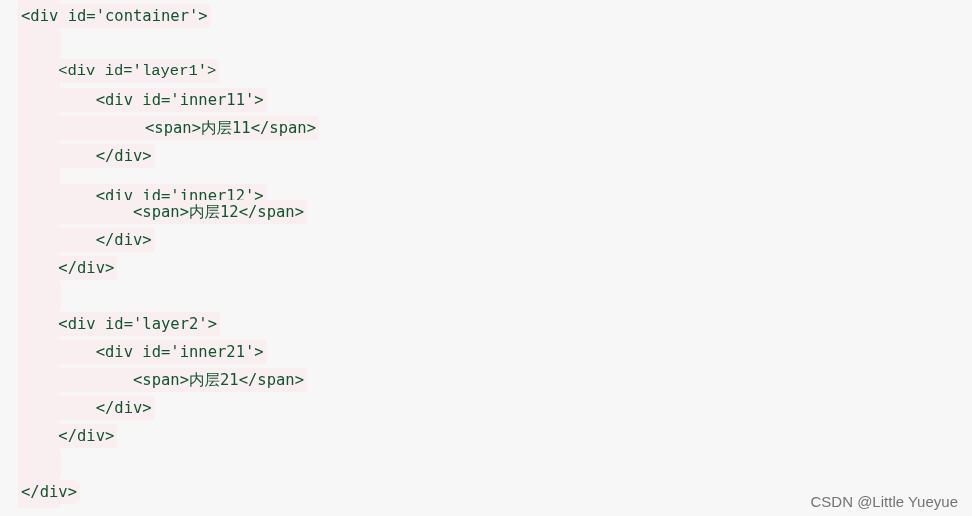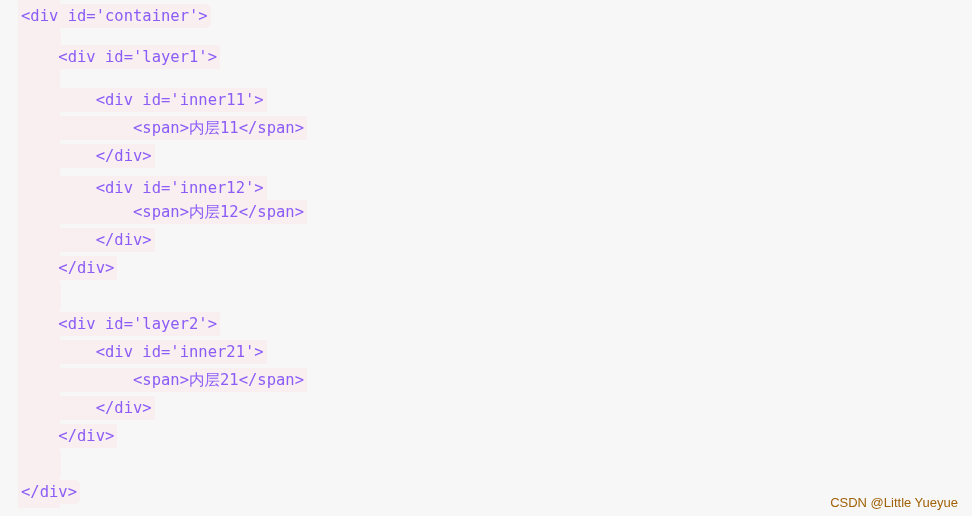--- a/index.html
+++ b/index.html
@@ -38,21 +38,21 @@
   }
 
   .code-line {
     position: absolute;
     left: 0;
     height: 28px;
     line-height: 28px;
     white-space: pre;
     font-size: 15.5px;
     letter-spacing: 0px;
-    color: #8b5cf6;
+    color: #14532d;
     z-index: 1;
   }
 
   .code-line .hl {
     display: inline-block;
     background: #f9eff0;
     height: 24px;
     line-height: 24px;
     padding: 0 3px;
     vertical-align: middle;
@@ -66,39 +66,39 @@
     background: #f9eff0;
     color: transparent;
   }
 
   
   #watermark {
     position: absolute;
     right: 14px;
     bottom: 6px;
     font-family: "Liberation Sans", sans-serif;
-    font-size: 13px;
-    color: #a16207;
+    font-size: 15px;
+    color: #737373;
     z-index: 5;
     white-space: nowrap;
   }
 </style>
 </head>
 <body>
 
 <div id="code-block">
   <div id="container-gutter"></div>
   <div id="code-lines">
       <div class="code-line rounded" style="top: 1px; left: 18px;"><span class="hl">&lt;div id='container'&gt;</span></div>
       <div class="code-line blank" style="top: 29px; left: 18px;"><span class="hl">    </span></div>
-      <div class="code-line" style="top: 42px; left: 18px;"><span class="hl">    &lt;div id='layer1'&gt;</span></div>
+      <div class="code-line" style="top: 57px; left: 18px; font-family: Liberation Mono, monospace;"><span class="hl">    &lt;div id='layer1'&gt;</span></div>
       <div class="code-line" style="top: 85px; left: 18px; text-decoration: underline;"><span class="hl">        &lt;div id='inner11'&gt;</span></div>
-      <div class="code-line" style="top: 113px; left: 18px;"><span class="hl">            &lt;span&gt;内层11&lt;/span&gt;</span></div>
+      <div class="code-line" style="top: 113px; left: 30px;"><span class="hl">            &lt;span&gt;内层11&lt;/span&gt;</span></div>
       <div class="code-line" style="top: 141px; left: 18px;"><span class="hl">        &lt;/div&gt;</span></div>
-      <div class="code-line" style="top: 173px; left: 18px;"><span class="hl">        &lt;div id='inner12'&gt;</span></div>
+      <div class="code-line" style="top: 181px; left: 18px;"><span class="hl">        &lt;div id='inner12'&gt;</span></div>
       <div class="code-line" style="top: 197px; left: 18px; text-decoration: underline;"><span class="hl">            &lt;span&gt;内层12&lt;/span&gt;</span></div>
       <div class="code-line" style="top: 225px; left: 18px;"><span class="hl">        &lt;/div&gt;</span></div>
       <div class="code-line" style="top: 253px; left: 18px;"><span class="hl">    &lt;/div&gt;</span></div>
       <div class="code-line blank" style="top: 281px; left: 18px;"><span class="hl">    </span></div>
       <div class="code-line" style="top: 309px; left: 18px;"><span class="hl">    &lt;div id='layer2'&gt;</span></div>
       <div class="code-line" style="top: 337px; left: 18px;"><span class="hl">        &lt;div id='inner21'&gt;</span></div>
       <div class="code-line" style="top: 365px; left: 18px; text-align: center;"><span class="hl">            &lt;span&gt;内层21&lt;/span&gt;</span></div>
       <div class="code-line" style="top: 393px; left: 18px;"><span class="hl">        &lt;/div&gt;</span></div>
       <div class="code-line" style="top: 421px; left: 18px;"><span class="hl">    &lt;/div&gt;</span></div>
       <div class="code-line blank" style="top: 449px; left: 18px;"><span class="hl">    </span></div>

